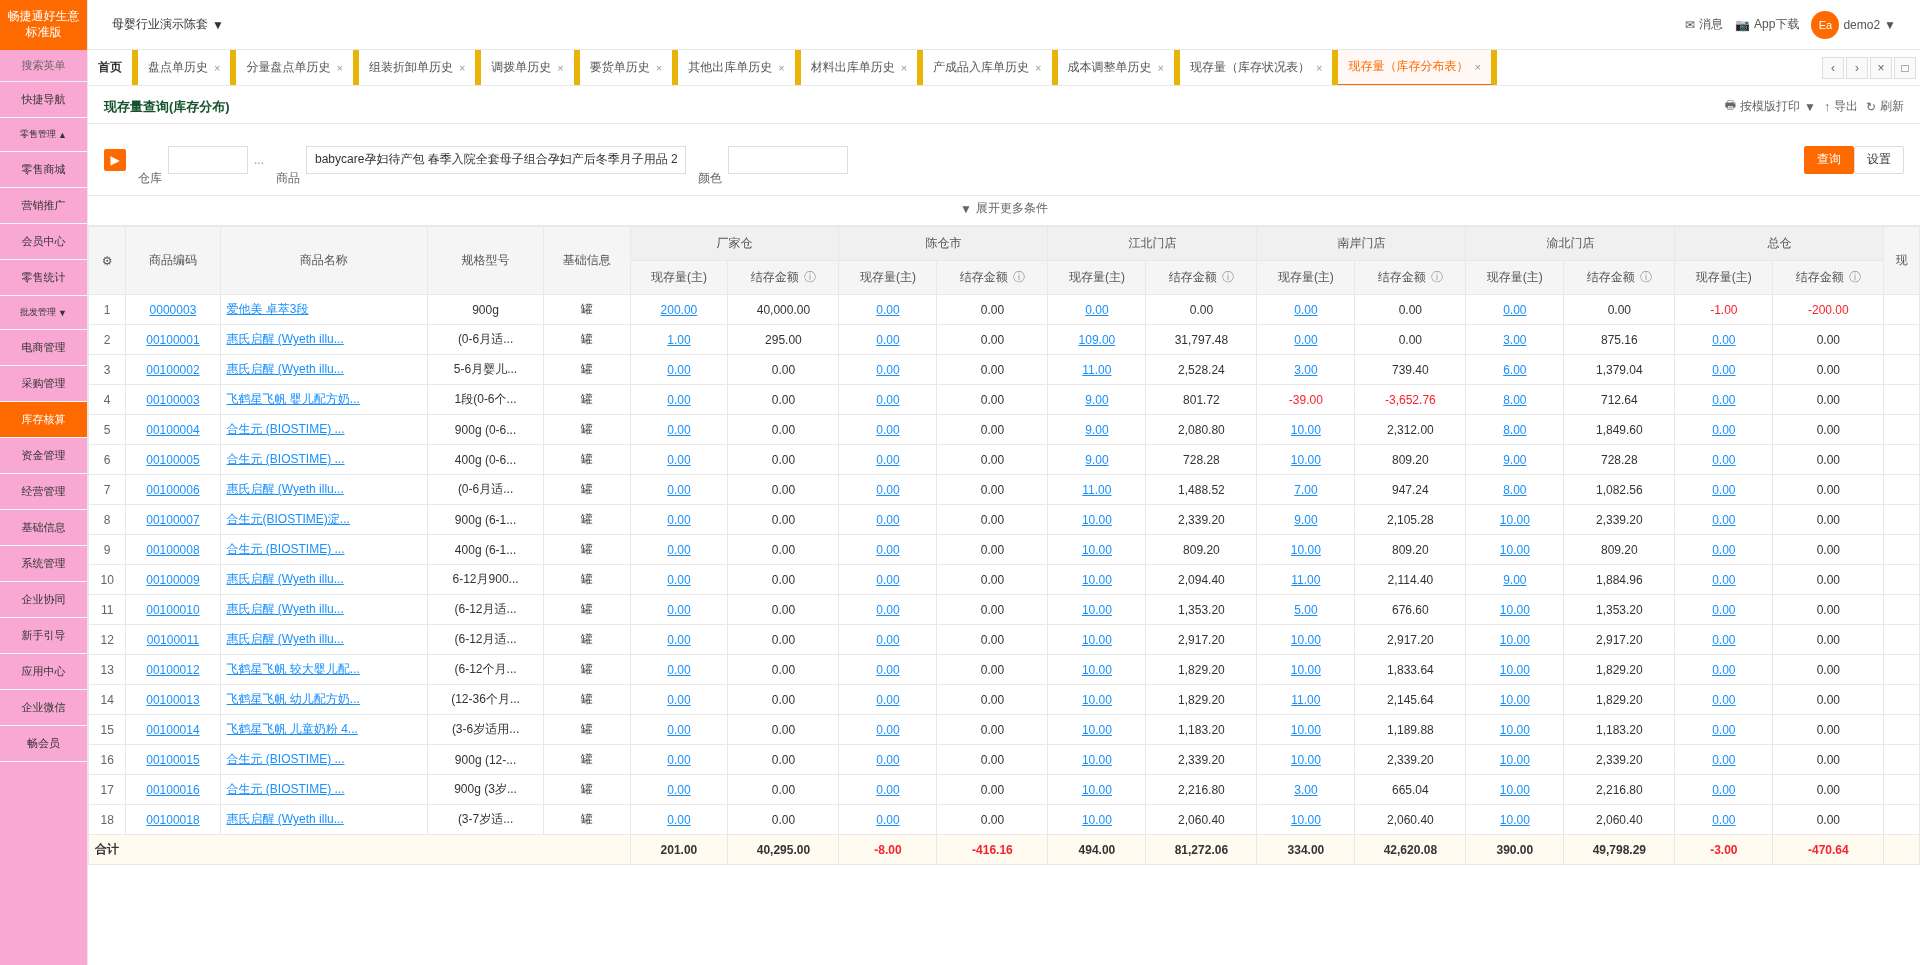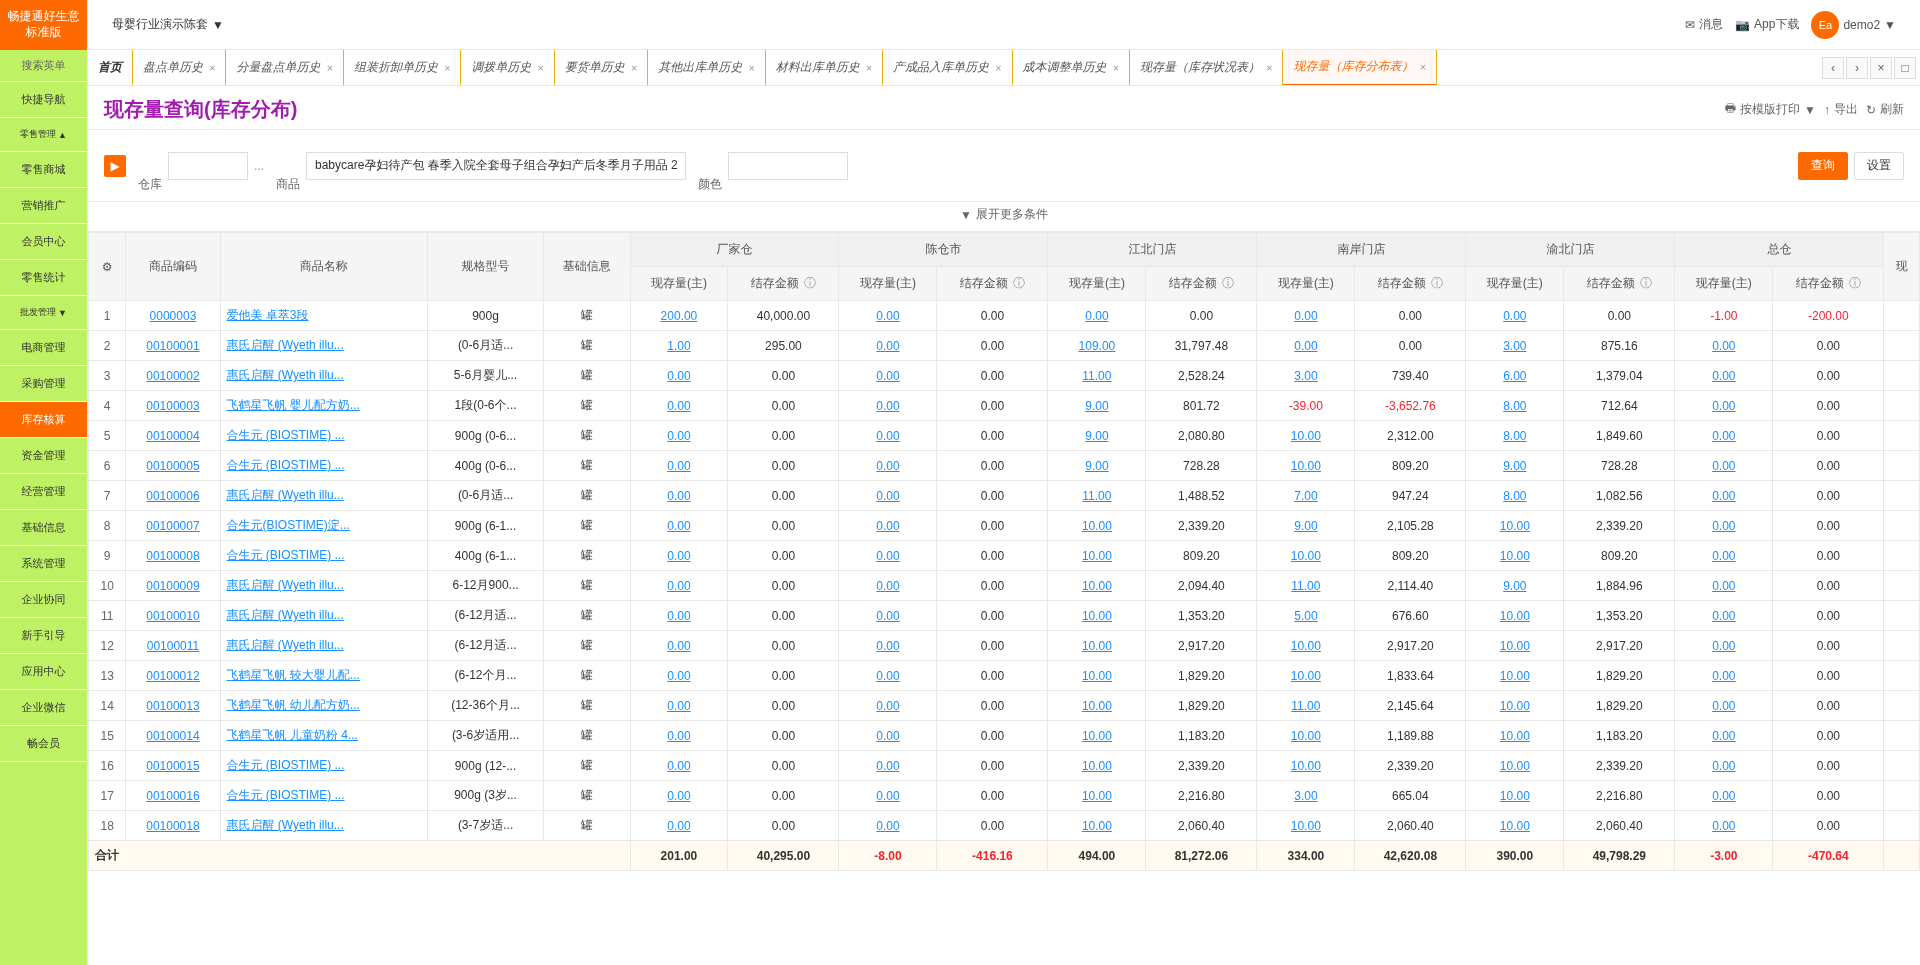--- a/index.html
+++ b/index.html
@@ -1,19 +1,19 @@
 <!DOCTYPE html>
 <html><head>
   <meta charset="utf-8">
   <style>
     * { box-sizing: border-box; margin: 0; padding: 0; font-family: "Microsoft YaHei", Arial, sans-serif; font-size: 12px; }
     body { background: #f0f2f5; display: flex; height: 965px; overflow: hidden; }
 
     
-    .sidebar { width: 88px; background: #bef264; display: flex; flex-direction: column; border-right: 1px solid #e8e8e8; flex-shrink: 0; height: 100%; }
+    .sidebar { width: 88px; background: #f9a8d4; display: flex; flex-direction: column; border-right: 1px solid #e8e8e8; flex-shrink: 0; height: 100%; }
     .sidebar-logo { background: #ff6a00; height: 50px; display: flex; align-items: center; justify-content: center; }
     .sidebar-logo-text { color: #fff; font-size: 10px; text-align: center; line-height: 1.3; }
     .sidebar-search { padding: 8px 12px; border-bottom: 1px solid #f0f0f0; text-align: center; cursor: pointer; color: #666; font-size: 11px; }
     .sidebar-nav-item { padding: 10px 4px; text-align: center; cursor: pointer; color: #333; font-size: 11px; border-bottom: 1px solid #f8f8f8; }
     .sidebar-nav-item.active { background: #ff6a00; color: #fff; }
     .sidebar-nav-arrow { display: flex; align-items: center; justify-content: center; gap: 2px; }
     .sidebar-nav-arrow span { font-size: 9px; }
 
     
     .main { flex: 1; display: flex; flex-direction: column; overflow: hidden; }
@@ -21,30 +21,30 @@
     
     .topbar { background: #fff; height: 50px; display: flex; align-items: center; justify-content: space-between; padding: 0 24px; border-bottom: 1px solid #e8e8e8; flex-shrink: 0; }
     .topbar-left { display: flex; align-items: center; gap: 8px; }
     .topbar-right { display: flex; align-items: center; gap: 12px; color: #555; }
     .topbar-right-item { display: flex; align-items: center; gap: 4px; cursor: pointer; font-size: 12px; }
     .avatar { width: 28px; height: 28px; border-radius: 50%; background: #ff6a00; color: #fff; display: flex; align-items: center; justify-content: center; font-size: 11px; }
 
     
     .tabs-bar { background: #fff; display: flex; align-items: center; height: 36px; border-bottom: 1px solid #e8e8e8; overflow: hidden; flex-shrink: 0; }
     .tabs-bar-inner { display: flex; align-items: center; flex: 1; overflow: hidden; }
-    .tab-item { display: flex; align-items: center; height: 36px; padding: 0 10px; border-right: 1px solid #eab308; white-space: nowrap; cursor: pointer; color: #555; font-size: 12px; flex-shrink: 0; font-style: italic; }
+    .tab-item { display: flex; align-items: center; height: 36px; padding: 0 10px; border-right: 6px solid #eab308; white-space: nowrap; cursor: pointer; color: #555; font-size: 12px; flex-shrink: 0; }
     .tab-item.active { color: #ff6a00; border-bottom: 2px solid #ff6a00; background: #fff8f5; }
     .tab-item .tab-close { margin-left: 6px; color: #999; font-size: 11px; cursor: pointer; }
     .tab-item.home { color: #333; font-weight: bold; }
     .tabs-nav { display: flex; align-items: center; padding: 0 4px; gap: 2px; }
     .tabs-nav-btn { width: 22px; height: 22px; display: flex; align-items: center; justify-content: center; cursor: pointer; color: #666; border: 1px solid #ddd; background: #fafafa; font-size: 12px; }
 
     
     .page-header { background: #fff; padding: 10px 16px 6px; border-bottom: 1px solid #e8e8e8; display: flex; align-items: center; justify-content: space-between; flex-shrink: 0; }
-    .page-title { font-size: 20px; font-weight: bold; color: #a21caf; }
+    .page-title { font-size: 13px; font-weight: bold; color: #14532d; }
     .page-header-actions { display: flex; align-items: center; gap: 8px; }
     .page-header-action-btn { display: flex; align-items: center; gap: 4px; color: #666; cursor: pointer; font-size: 12px; }
 
     
     .filter-bar { background: #fff; padding: 8px 16px; border-bottom: 1px solid #e8e8e8; display: flex; align-items: center; gap: 12px; flex-shrink: 0; }
     .filter-expand { width: 22px; height: 22px; background: #ff6a00; color: #fff; display: flex; align-items: center; justify-content: center; cursor: pointer; border-radius: 2px; font-size: 12px; flex-shrink: 0; }
     .filter-item { display: flex; align-items: center; gap: 6px; }
     .filter-label { color: #666; white-space: nowrap; margin-top: 38px; }
     .filter-input { border: 1px solid #ddd; padding: 4px 8px; height: 28px; min-width: 80px; color: #333; background: #fff; }
     .filter-input-wide { width: 380px; }
@@ -187,21 +187,21 @@
       <span class="filter-dots">...</span>
     </div>
     <div class="filter-item">
       <span class="filter-label">商品</span>
       <input class="filter-input filter-input-wide" value="babycare孕妇待产包 春季入院全套母子组合孕妇产后冬季月子用品 22件套 ..." style="">
     </div>
     <div class="filter-item">
       <span class="filter-label">颜色</span>
       <input class="filter-input" style="width: 120px;" value="">
     </div>
-    <div style="display:flex;gap:6px;margin-left:auto;">
+    <div style="display:flex;gap:0;margin-left:auto;">
       <button class="filter-btn filter-btn-primary">查询</button>
       <button class="filter-btn">设置</button>
     </div>
   </div>
   <div class="filter-expand-row">
     <div class="filter-expand-label">
       <span>▼</span>
       <span>展开更多条件</span>
     </div>
   </div>

